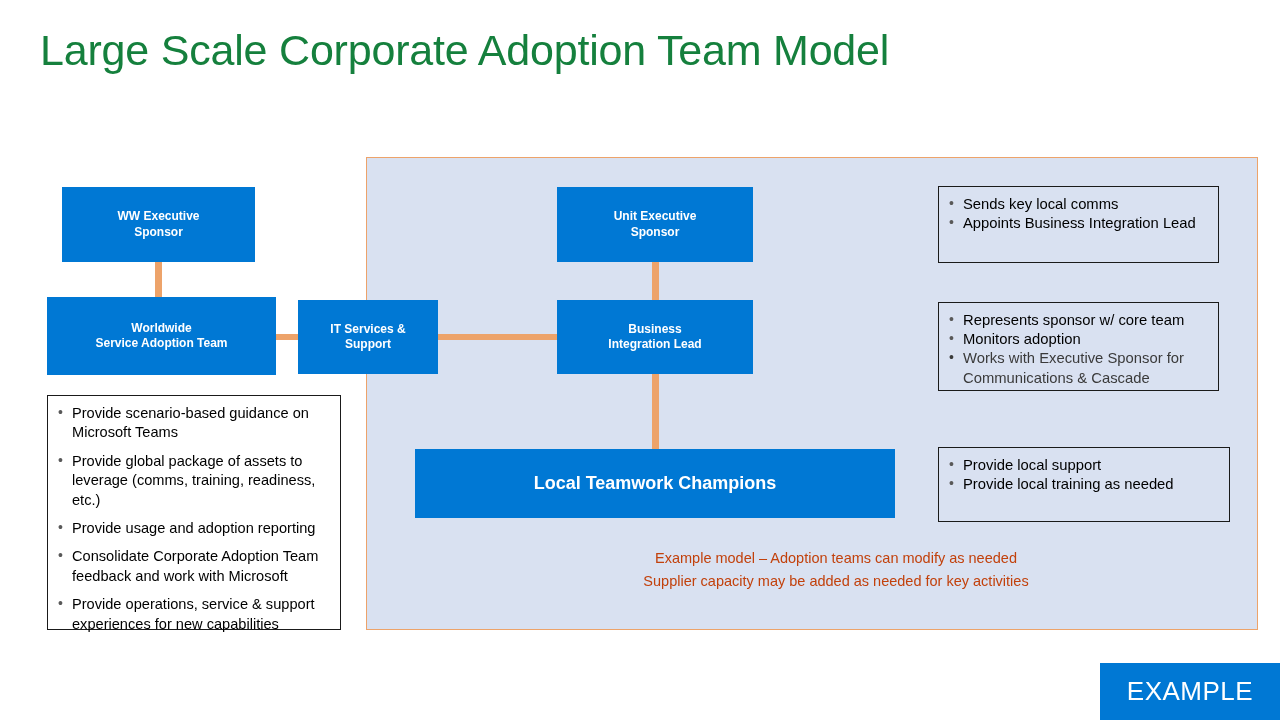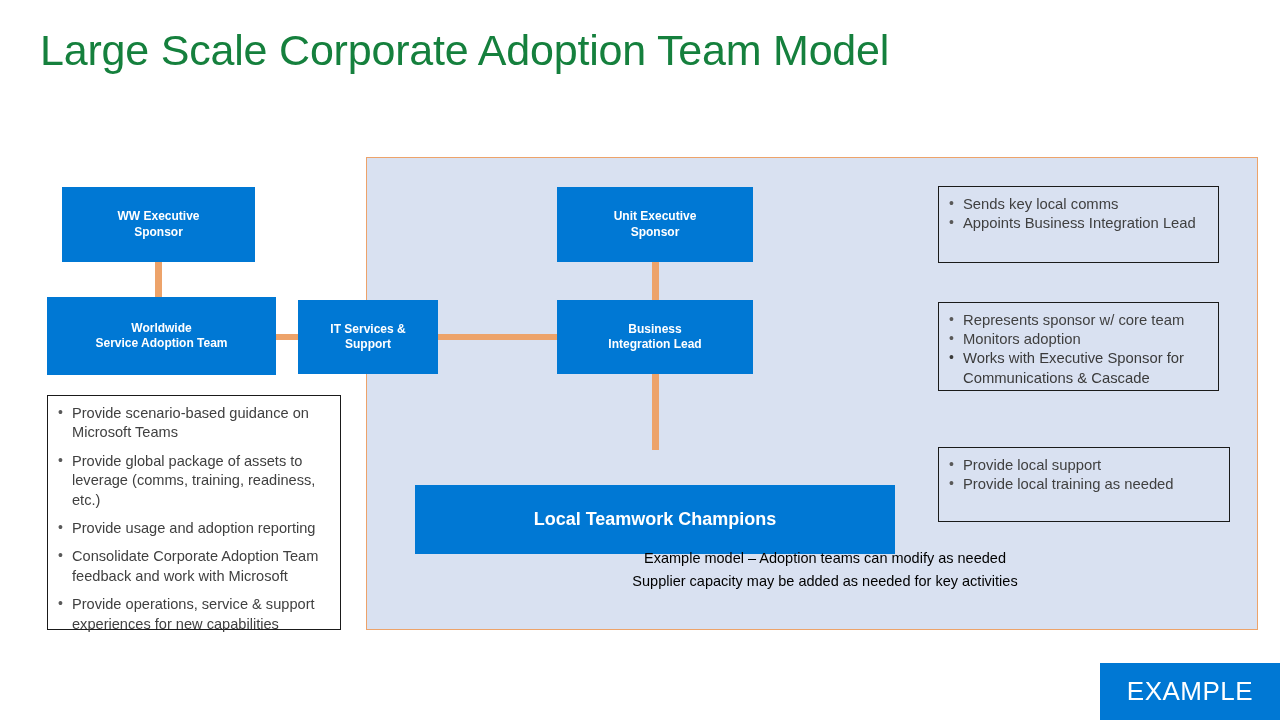--- a/index.html
+++ b/index.html
@@ -59,21 +59,21 @@
     box-sizing: border-box;
     font-size: 12px;
   }
   .role-box .role-label { display: block; white-space: pre-line; }
 
   #box-ww-exec     { left: 62px;  top: 187px; width: 193px; height: 75px; }
   #box-ww-team     { left: 47px;  top: 297px; width: 229px; height: 78px; }
   #box-it-services { left: 298px; top: 300px; width: 140px; height: 74px; }
   #box-unit-exec   { left: 557px; top: 187px; width: 196px; height: 75px; }
   #box-biz-lead    { left: 557px; top: 300px; width: 196px; height: 74px; }
-  #box-champions   { left: 415px; top: 449px; width: 480px; height: 69px; font-size: 18px; margin-top: 36px; }
+  #box-champions   { left: 415px; top: 449px; width: 480px; height: 69px; font-size: 18px; }
 
   
   .connector {
     position: absolute;
     background: #eda36a;
   }
   .connector.v { width: 7px; }
   .connector.h { height: 6px; }
 
   #conn-wwexec-wwteam  { left: 155px; top: 262px; height: 36px; }
@@ -93,21 +93,21 @@
   .note-box.on-panel { background: #d9e1f1; }
 
   .note-box ul {
     list-style: none;
     margin: 0;
     padding: 0;
   }
   .note-box li {
     position: relative;
     padding-left: 16px;
-    color: #404040;
+    color: #000000;
     font-size: 14.5px;
     line-height: 1.33;
   }
   .note-box li::before {
     content: "\2022";
     position: absolute;
     left: 2px;
     top: -1px;
     font-size: 14px;
     color: #595959;
@@ -120,25 +120,25 @@
   #note-ww-team li:last-child { margin-bottom: 15px; }
 
   #note-unit-exec { left: 938px; top: 186px; width: 281px; height: 77px; }
   #note-biz-lead  { left: 938px; top: 302px; width: 281px; height: 89px; }
   #note-champions { left: 938px; top: 447px; width: 292px; height: 75px; }
   #note-unit-exec li, #note-biz-lead li, #note-champions li { font-size: 14.8px; line-height: 1.3; }
 
   
   .footnote {
     position: absolute;
-    color: #000000;
+    color: #c2410c;
     font-size: 14.5px;
     text-align: center;
     width: 700px;
-    left: 475px;
+    left: 486px;
   }
   #footnote-1 { top: 550px; }
   #footnote-2 { top: 573px; }
 
   
   #example-badge {
     position: absolute;
     left: 1100px;
     top: 663px;
     width: 180px;

